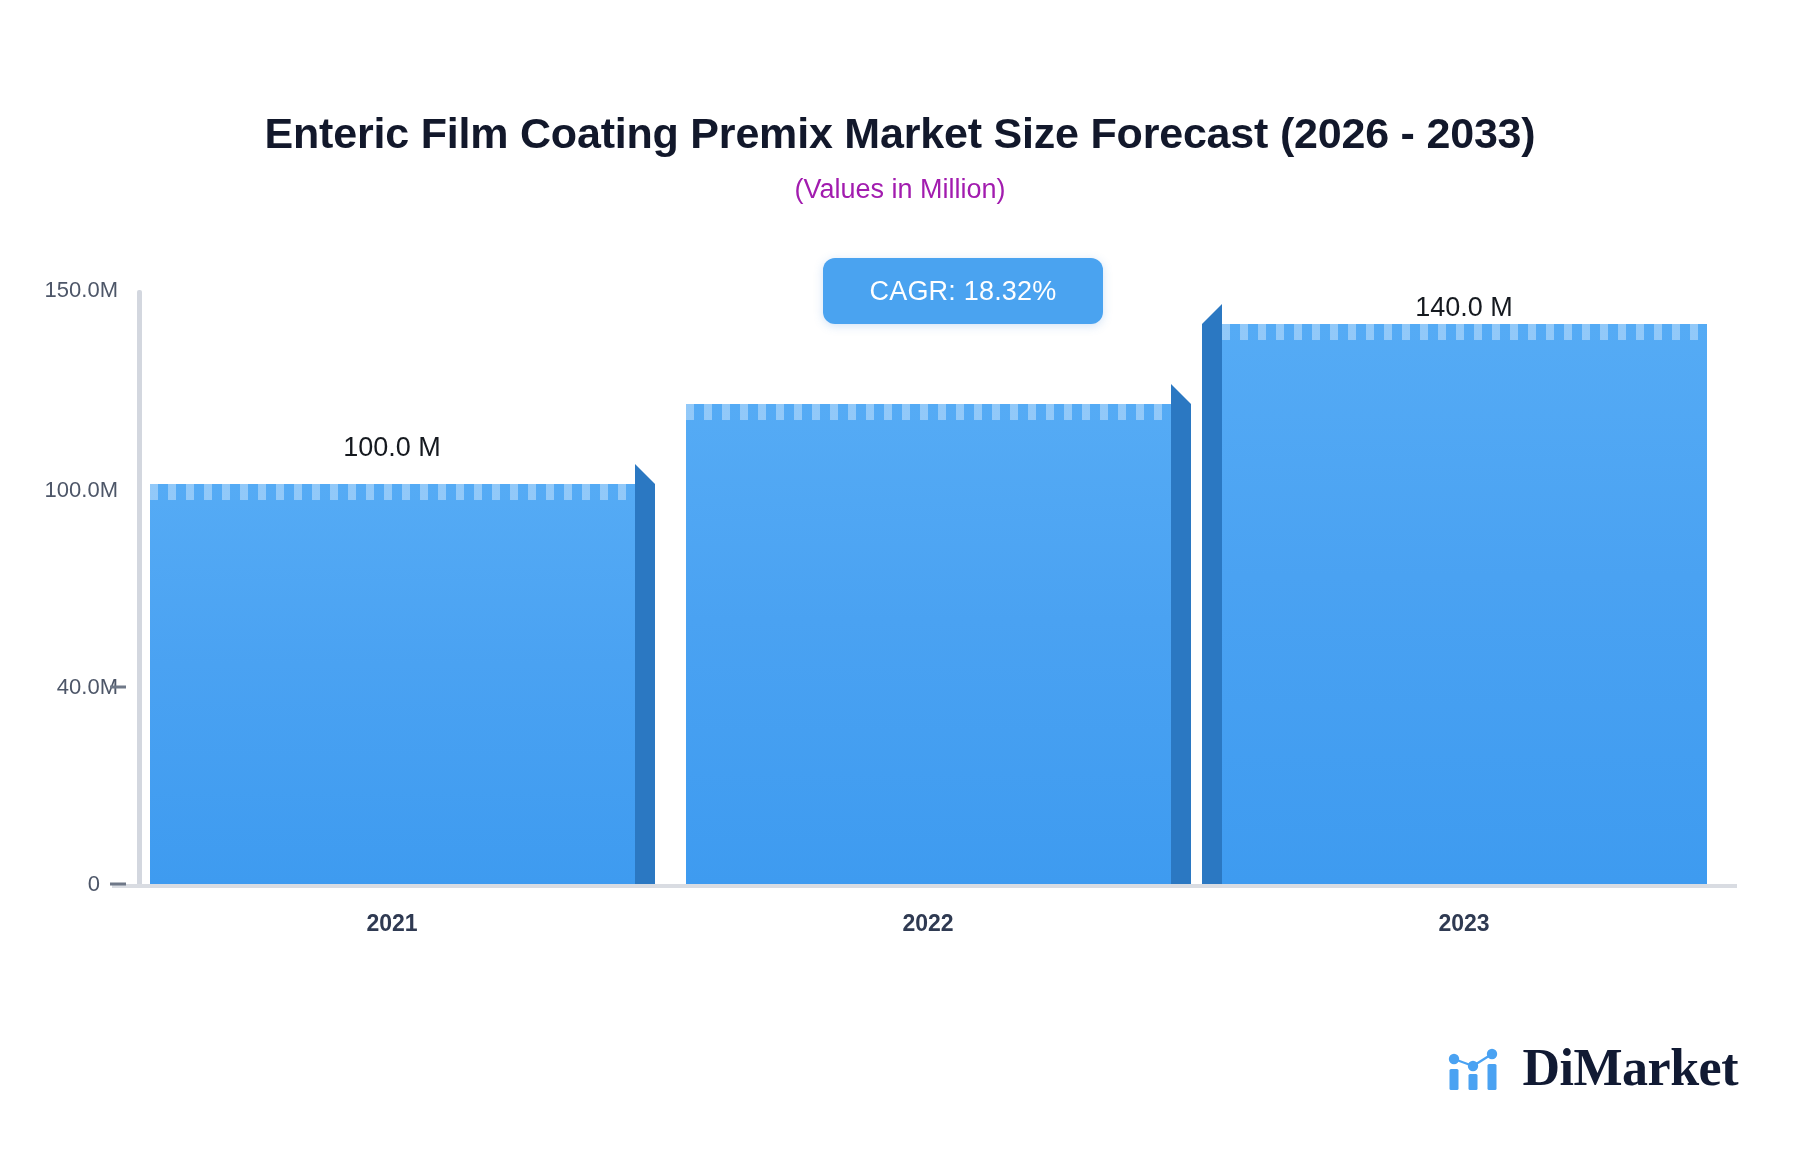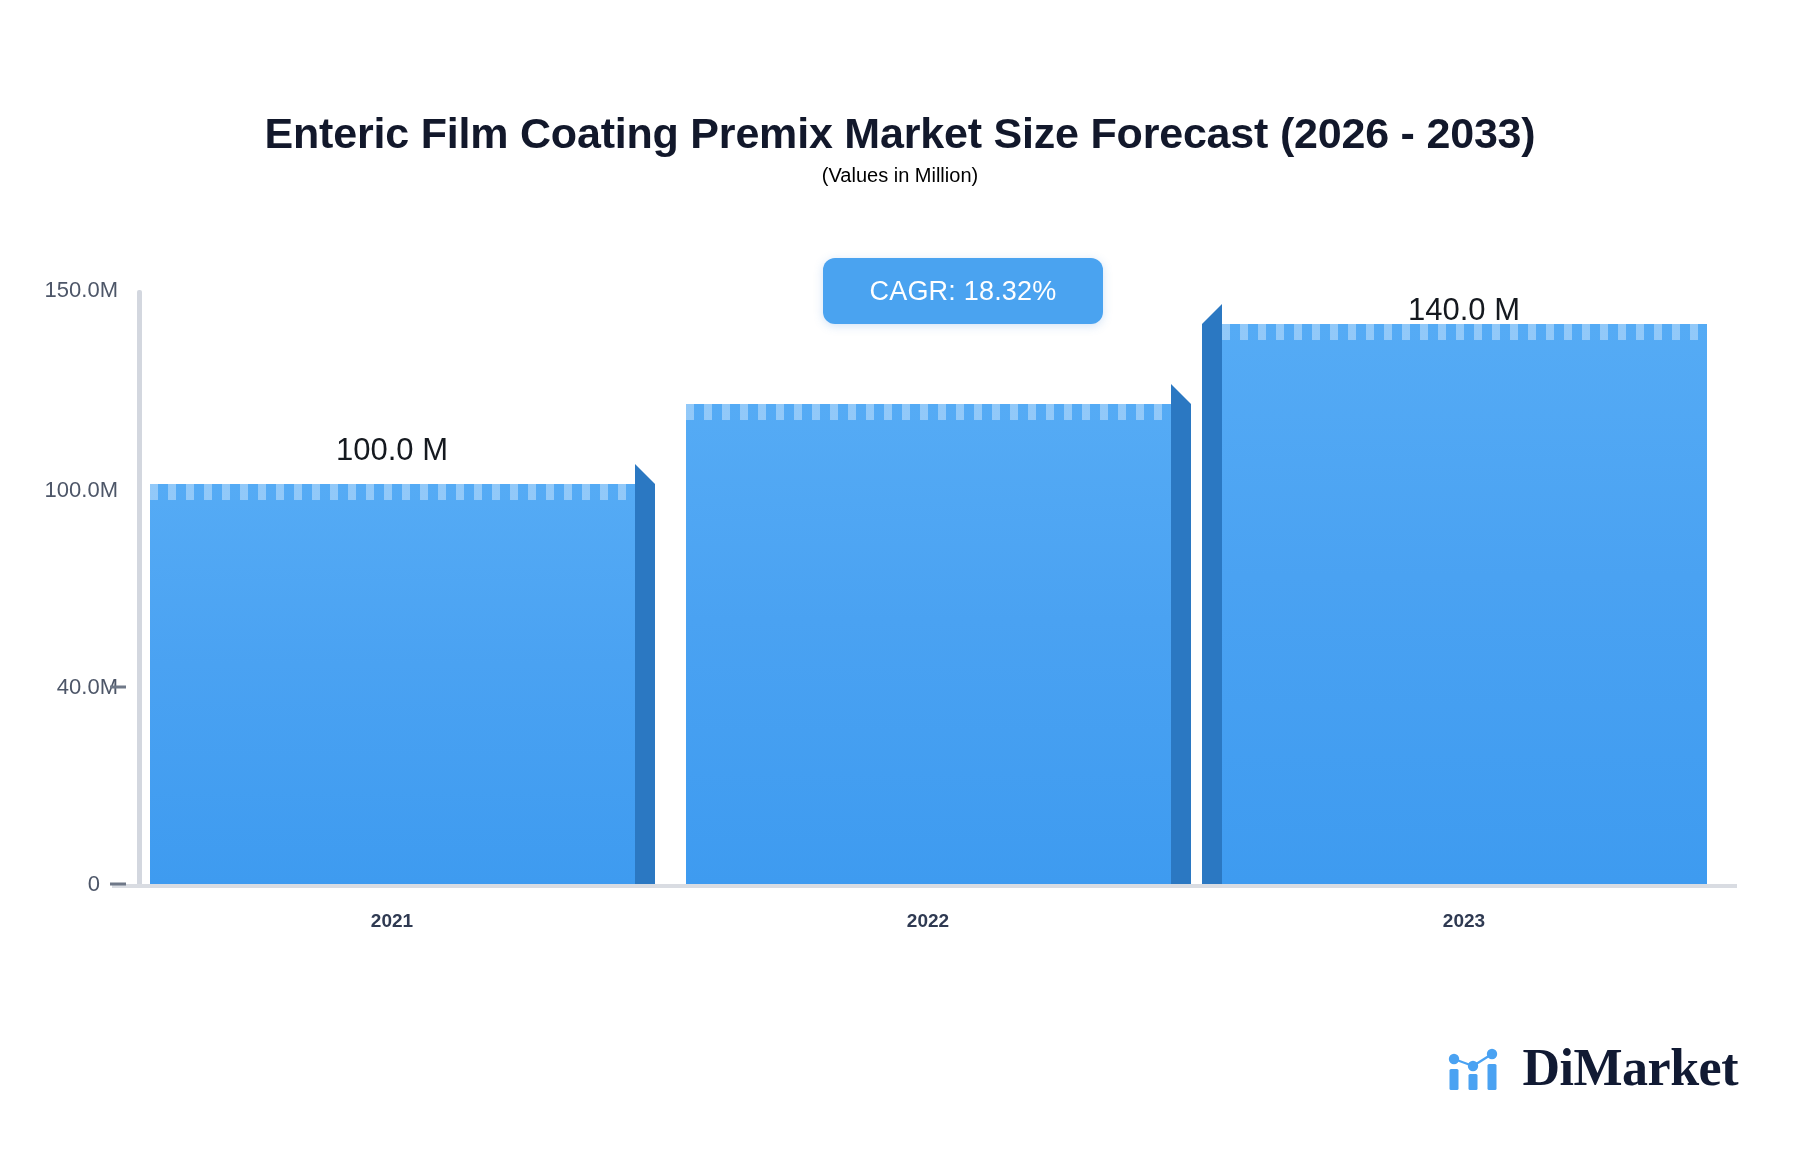--- a/index.html
+++ b/index.html
@@ -32,24 +32,24 @@
   .chart-title {
     font-size: 43px;
     font-weight: bold;
     color: #12182b;
     letter-spacing: -0.2px;
     line-height: 1.2;
     margin: 0;
     padding: 0 60px;
   }
   .chart-subtitle {
-    font-size: 20px;
+    font-size: 27px;
     font-weight: normal;
-    color: #000000;
-    margin: 4px 0 0 0;
+    color: #a21caf;
+    margin: 14px 0 0 0;
     padding: 0;
   }
 
   
   .cagr-badge {
     position: absolute;
     top: 258px;
     left: 787px;
     width: 280px;
     height: 66px;
@@ -164,31 +164,31 @@
     background-image: repeating-linear-gradient(90deg,
       rgba(255,255,255,0.45) 0px, rgba(255,255,255,0.45) 8px,
       rgba(255,255,255,0) 8px, rgba(255,255,255,0) 18px);
     opacity: 0.8;
   }
 
   .bar-value {
     position: absolute;
     width: 360px;
     text-align: center;
-    font-size: 31px;
+    font-size: 27px;
     color: #15191f;
     white-space: nowrap;
   }
 
   .x-label {
     position: absolute;
     top: 910px;
     width: 360px;
     text-align: center;
-    font-size: 19px;
+    font-size: 23px;
     color: #2f3a52;
     font-weight: bold;
   }
 
   
   .logo {
     position: absolute;
     right: 62px;
     top: 1042px;
     display: flex;

